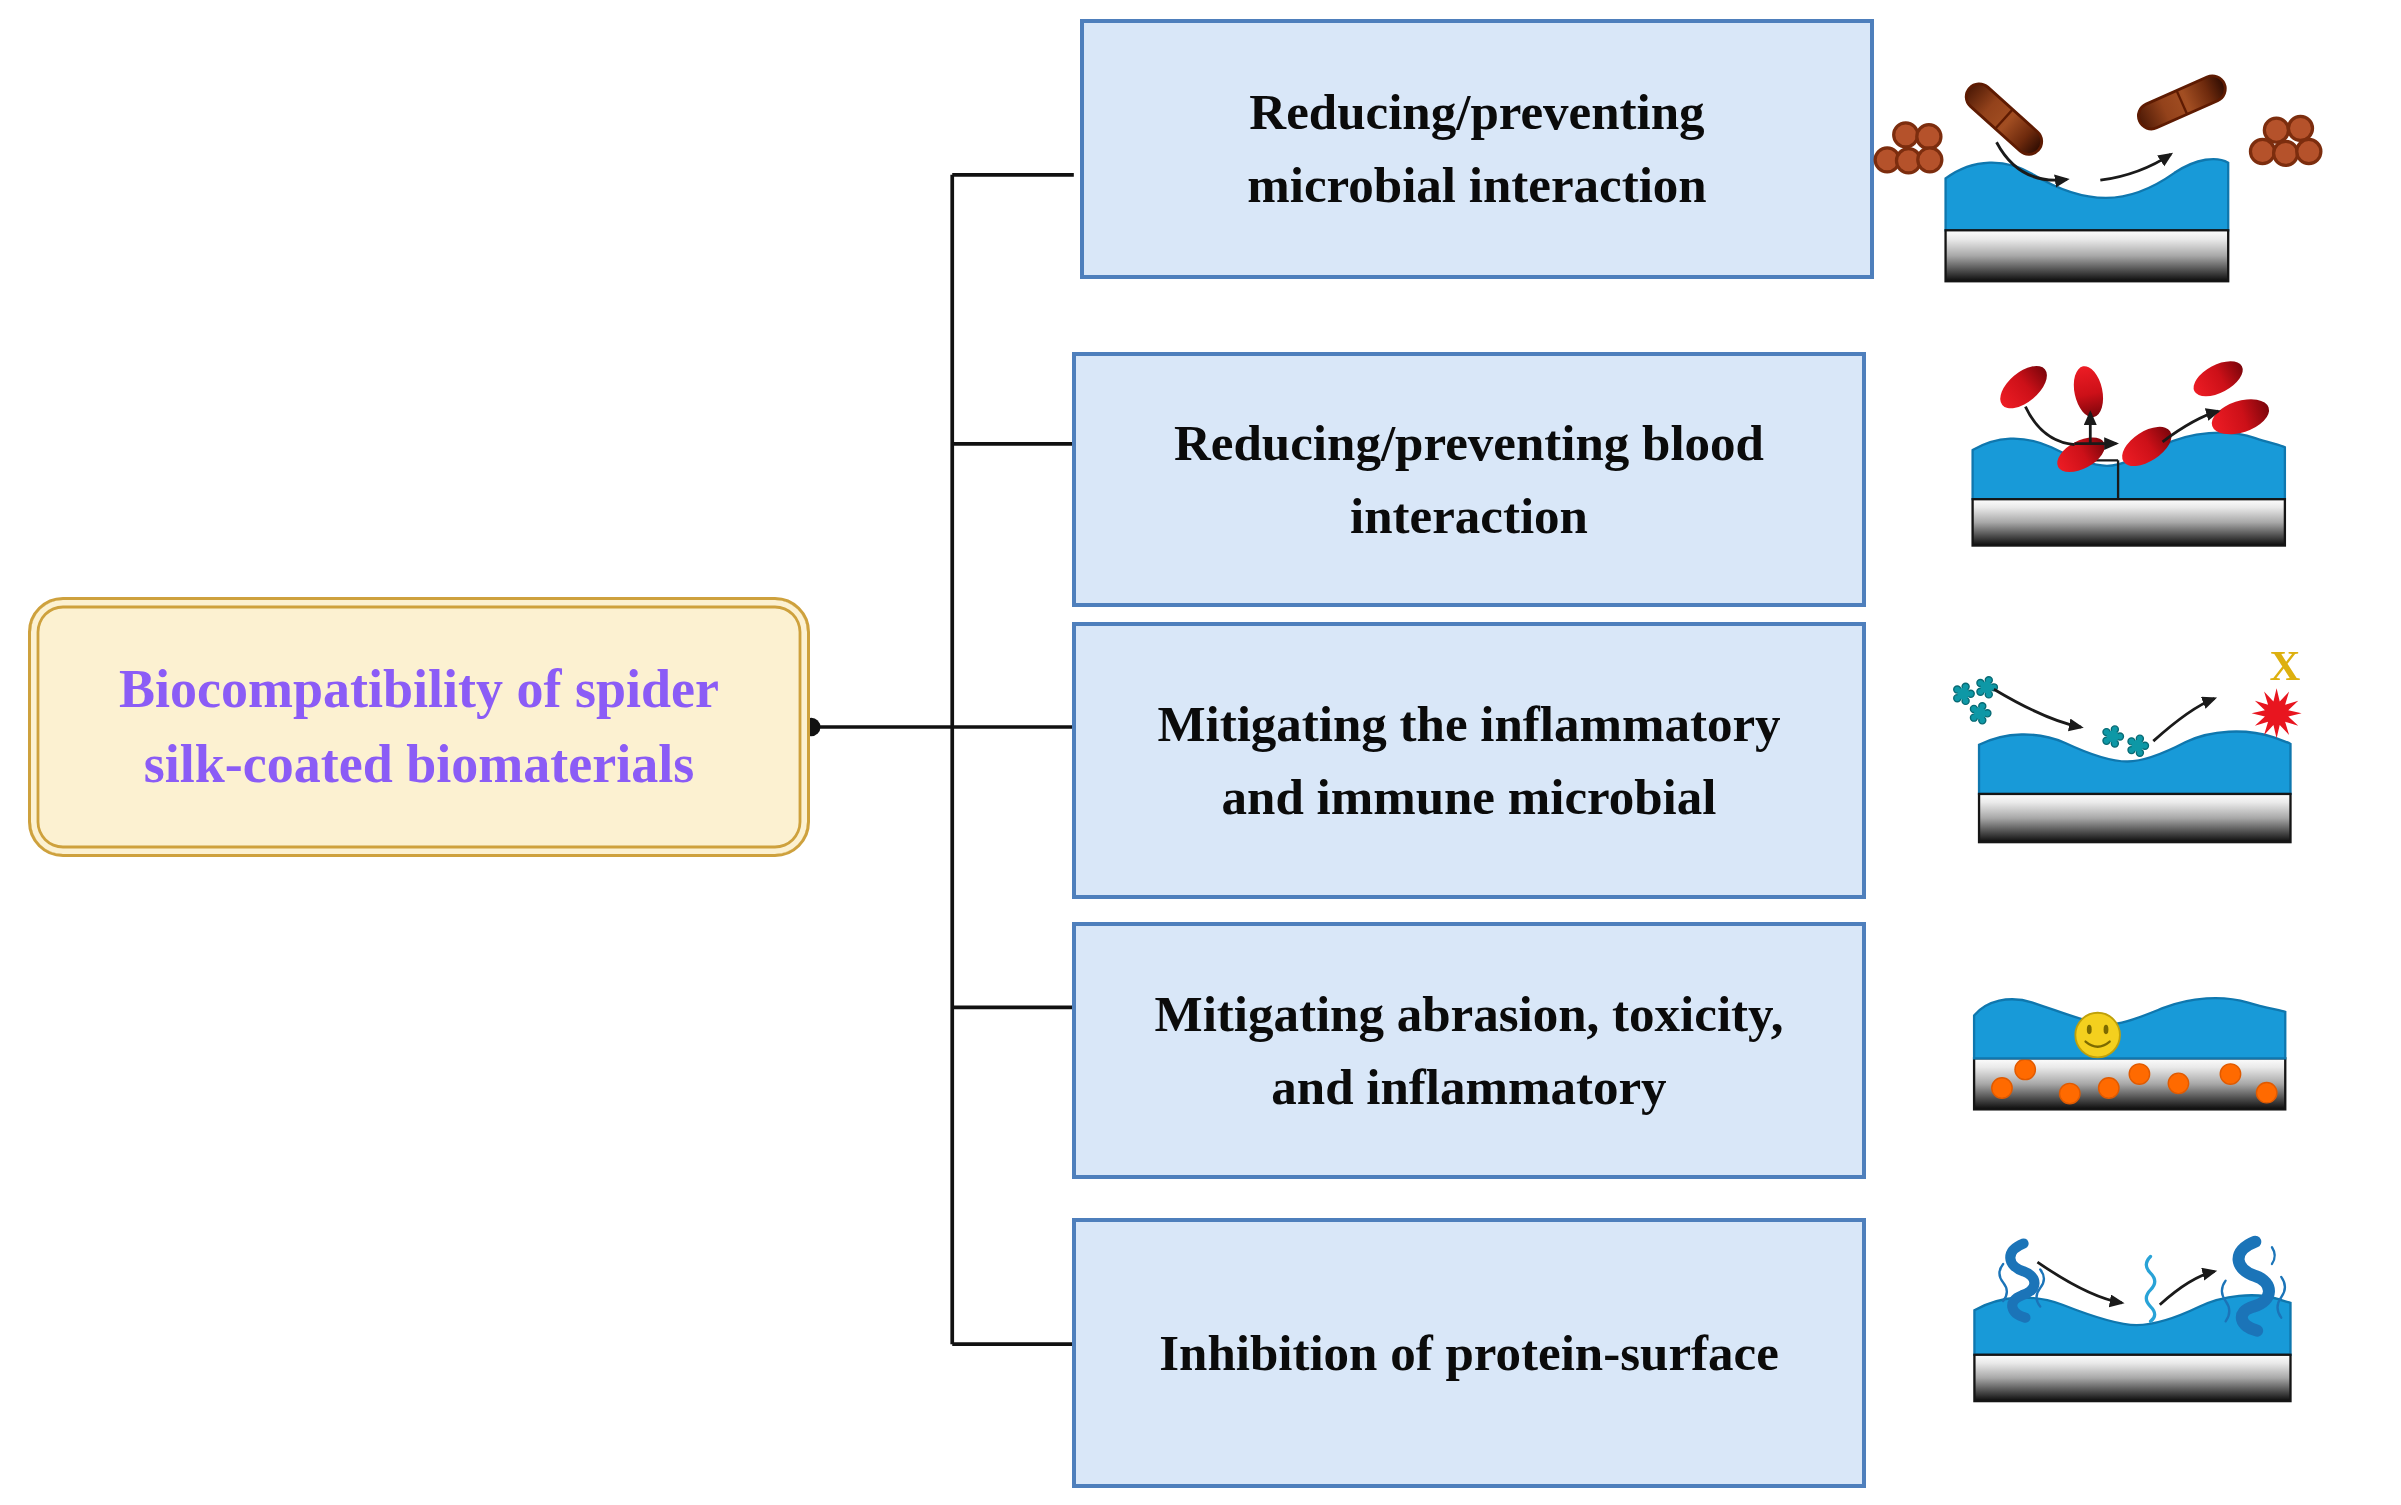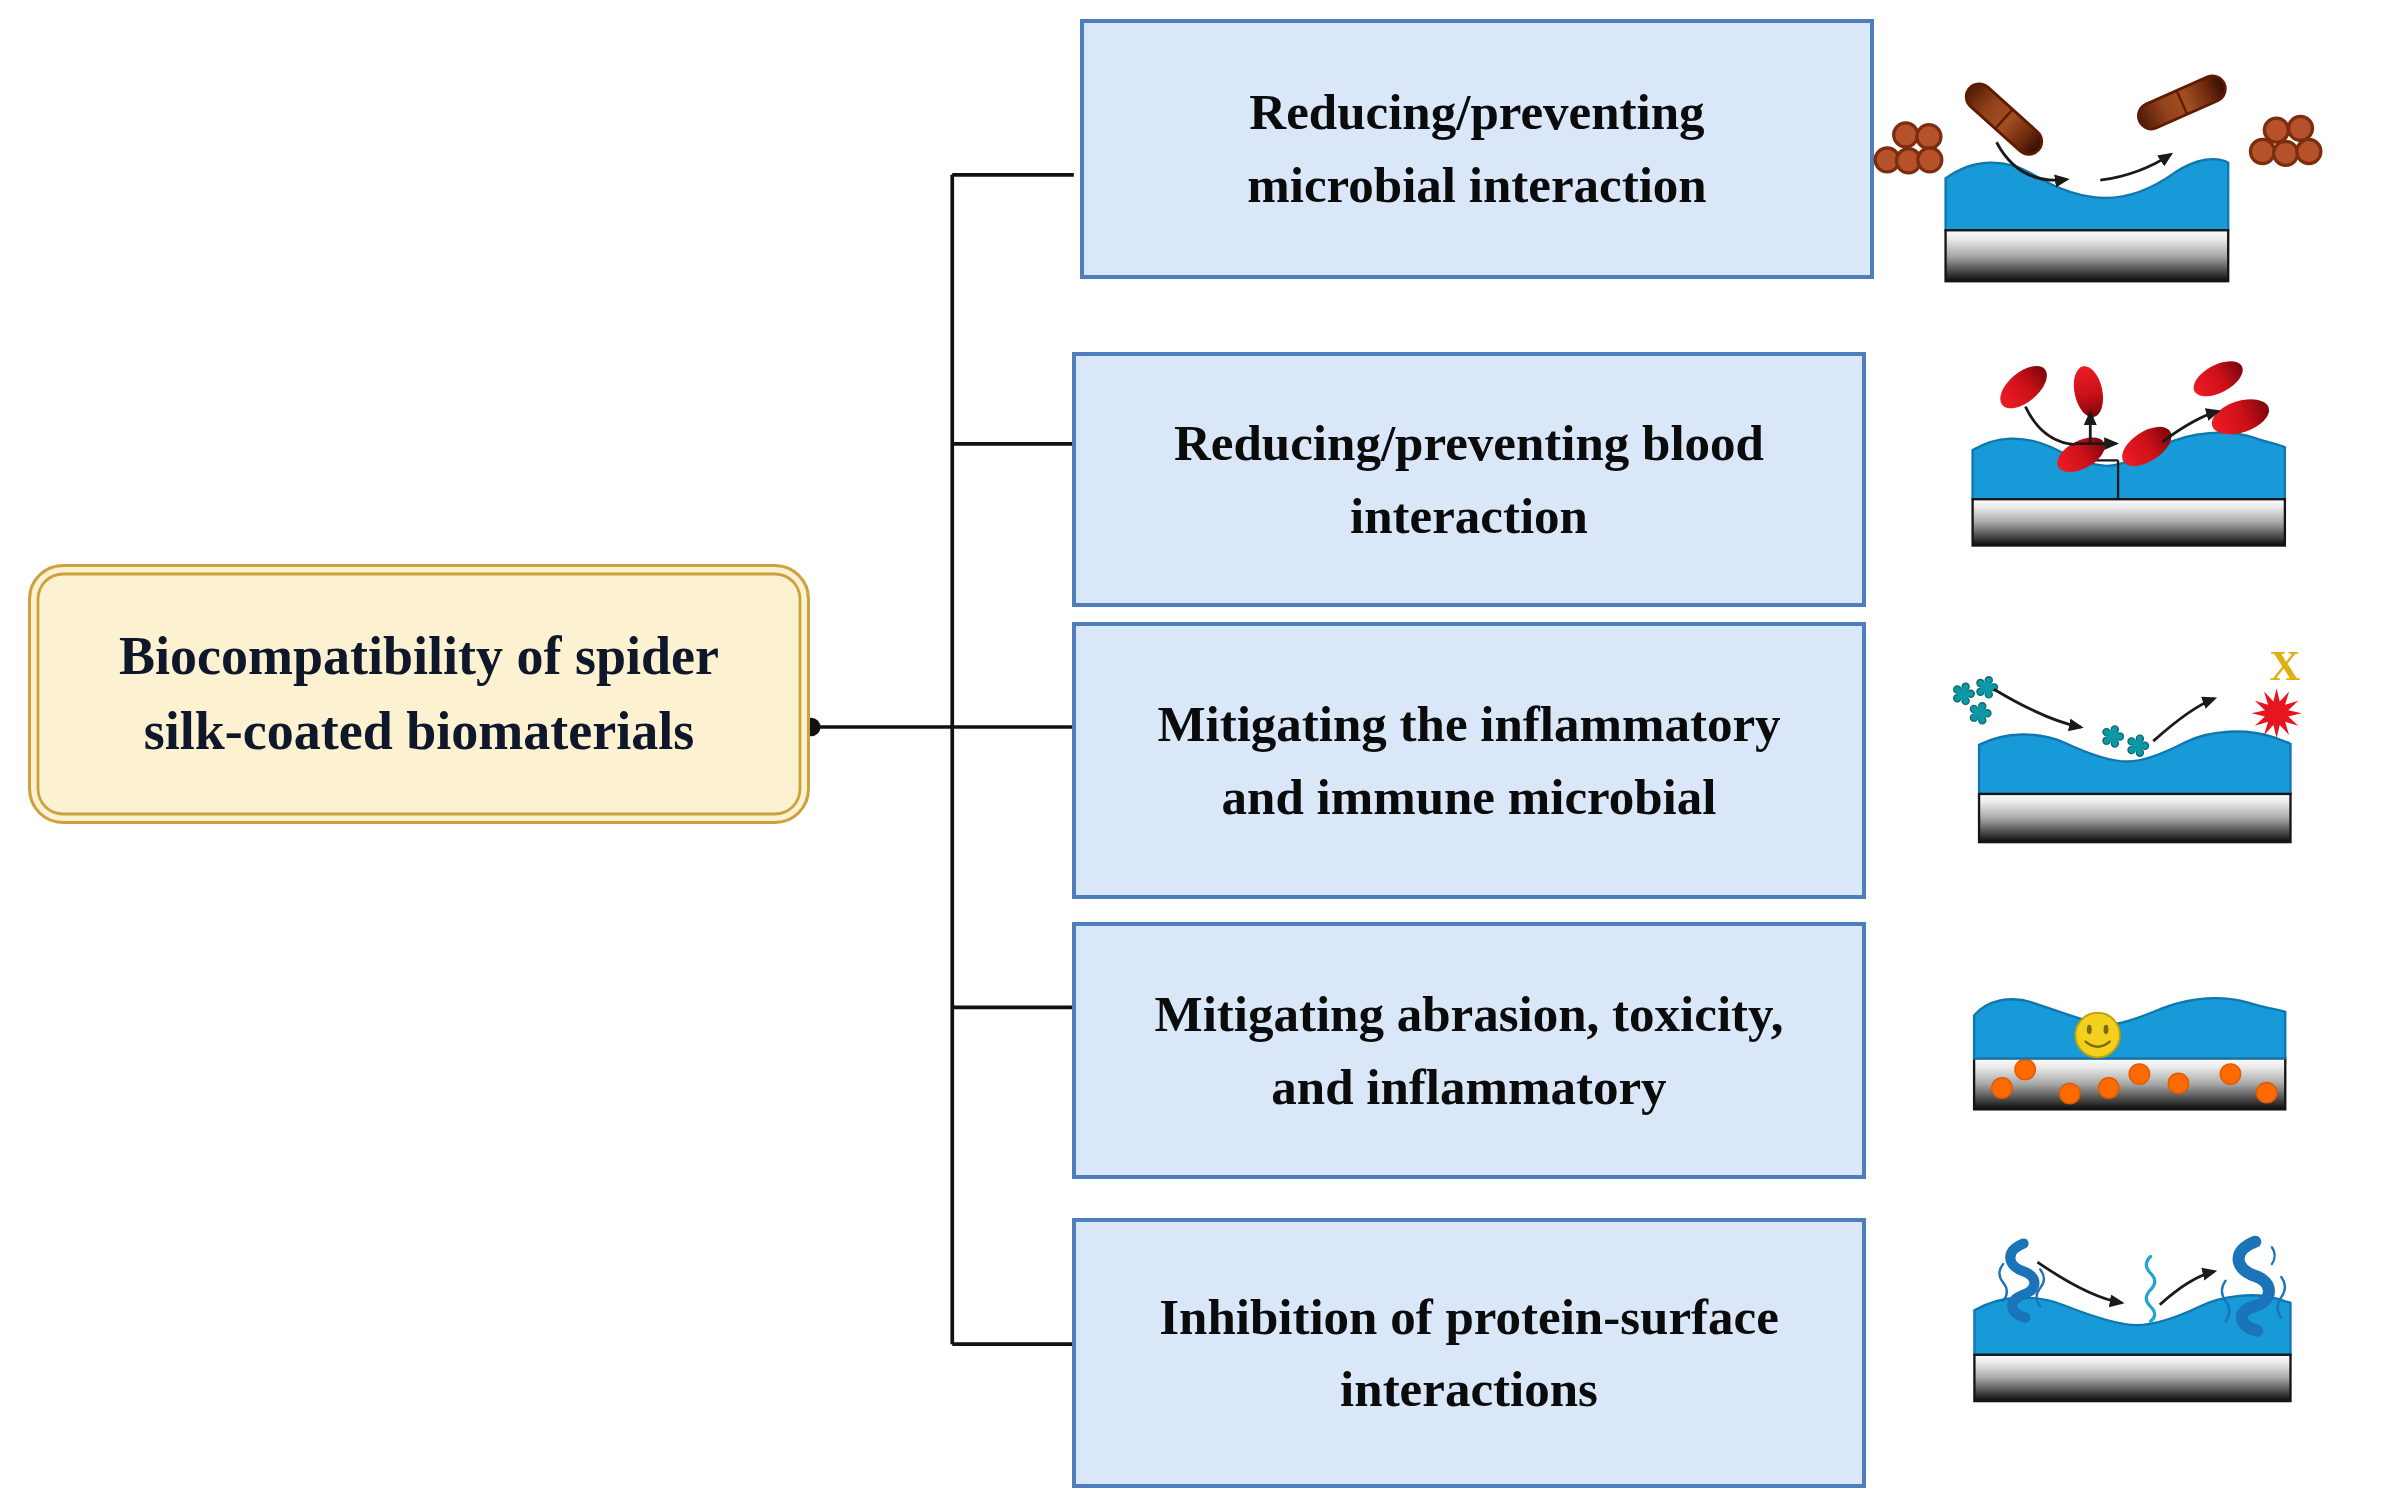--- a/index.html
+++ b/index.html
@@ -5,29 +5,29 @@
   html,body{margin:0;padding:0;background:#ffffff;}
   #figure{
     position:relative;
     width:2401px;height:1506px;
     background:#ffffff;
     font-family:"Liberation Serif","DejaVu Serif",serif;
     overflow:hidden;
   }
   #connectors{position:absolute;left:0;top:0;width:2401px;height:1506px;}
   .root-box{
-    position:absolute;left:28px;top:564px;width:782px;height:260px;
+    position:absolute;left:28px;top:597px;width:782px;height:260px;
     box-sizing:border-box;
     background:#FCF1D1;
     border:3.7px solid #CEA13D;
     border-radius:35px;
     box-shadow:inset 0 0 0 5.6px #FCF1D1, inset 0 0 0 8.4px #CEA13D;
     display:flex;align-items:center;justify-content:center;
     text-align:center;
-    font-weight:700;font-size:54px;line-height:1.38;color:#0f172a;
+    font-weight:700;font-size:54px;line-height:1.38;color:#8b5cf6;
   }
   .branch-box{
     position:absolute;left:1072px;width:794px;
     box-sizing:border-box;
     background:#D9E7F8;
     border:4.6px solid #4E7FBC;
     display:flex;align-items:center;justify-content:center;
     text-align:center;
     font-weight:700;font-size:51px;line-height:1.42;color:#0b0b0b;
   }
@@ -89,21 +89,20 @@
   </div>
   <div id="b4" class="branch-box">
     <div>
       <span class="line">Mitigating abrasion, toxicity,</span>
       <span class="line">and inflammatory</span>
     </div>
   </div>
   <div id="b5" class="branch-box">
     <div>
       <span class="line">Inhibition of protein-surface</span>
-      <span class="line">interactions</span>
     </div>
   </div>
 
   <svg id="i1" class="illus" width="520" height="278" viewBox="0 0 560 300">
     <defs>
       <linearGradient id="sub1" x1="0" y1="0" x2="0" y2="1">
         <stop offset="0" stop-color="#FEFEFE"></stop>
           <stop offset="0.18" stop-color="#E9E9E9"></stop>
         <stop offset="0.5" stop-color="#A8A8A8"></stop>
           <stop offset="0.8" stop-color="#4A4A4A"></stop>

